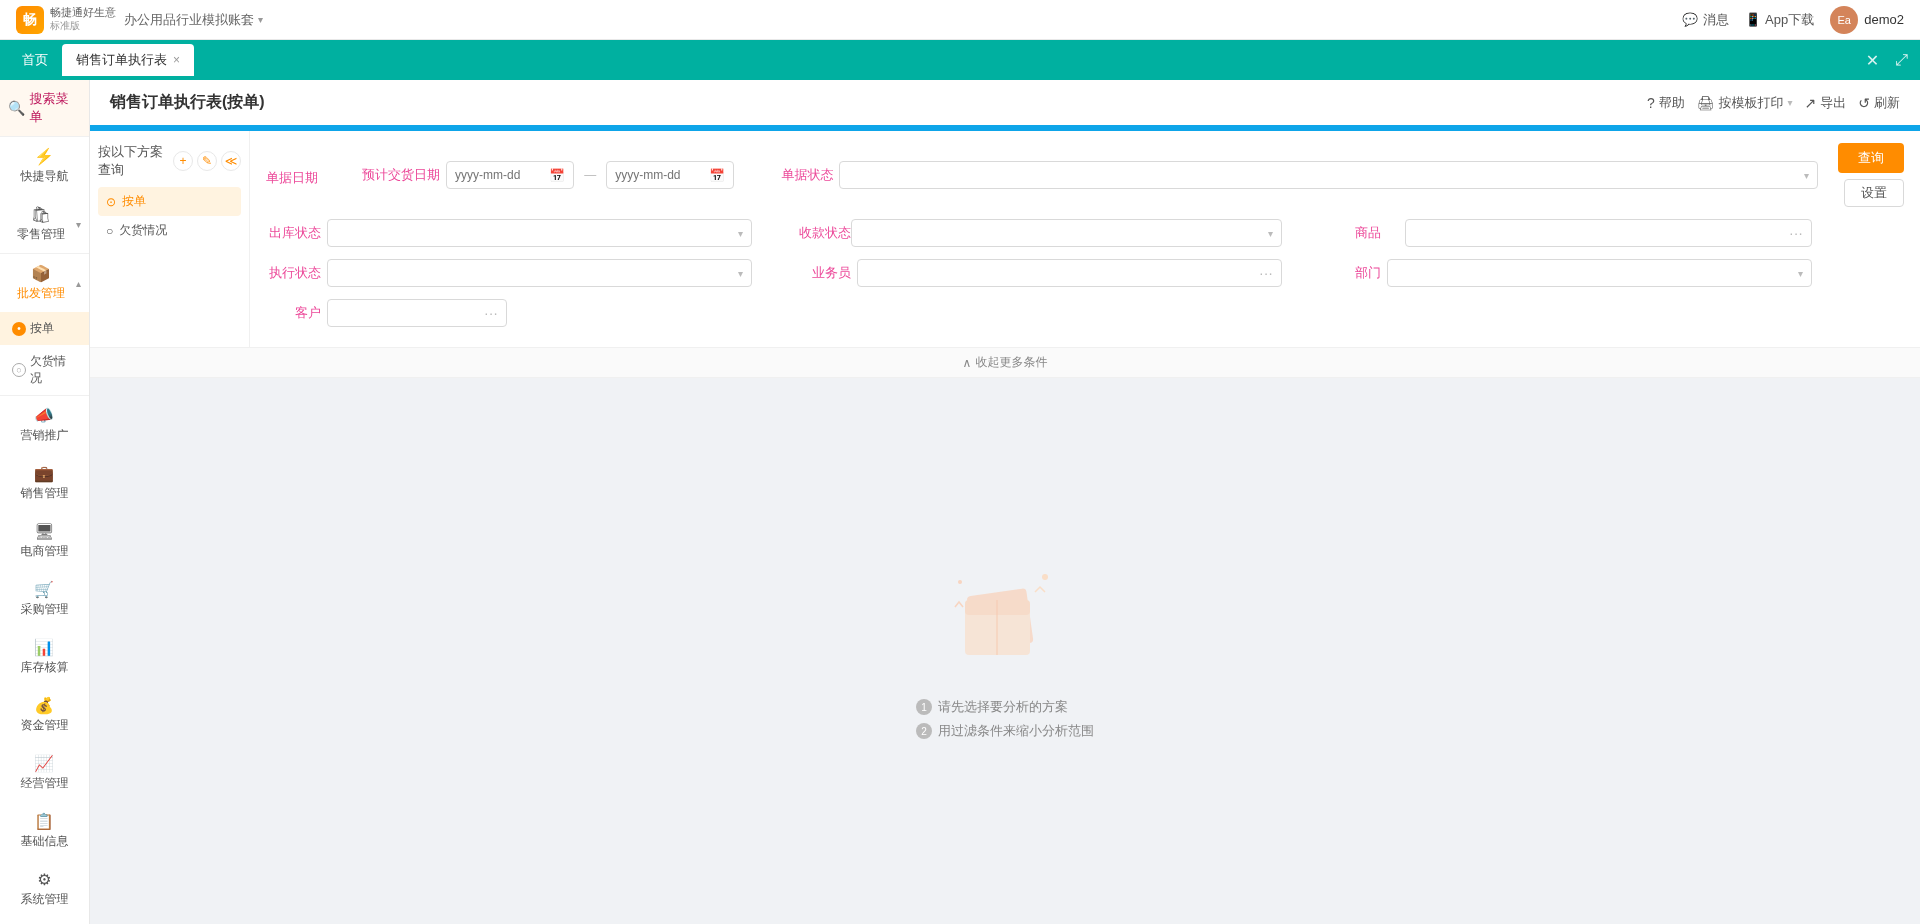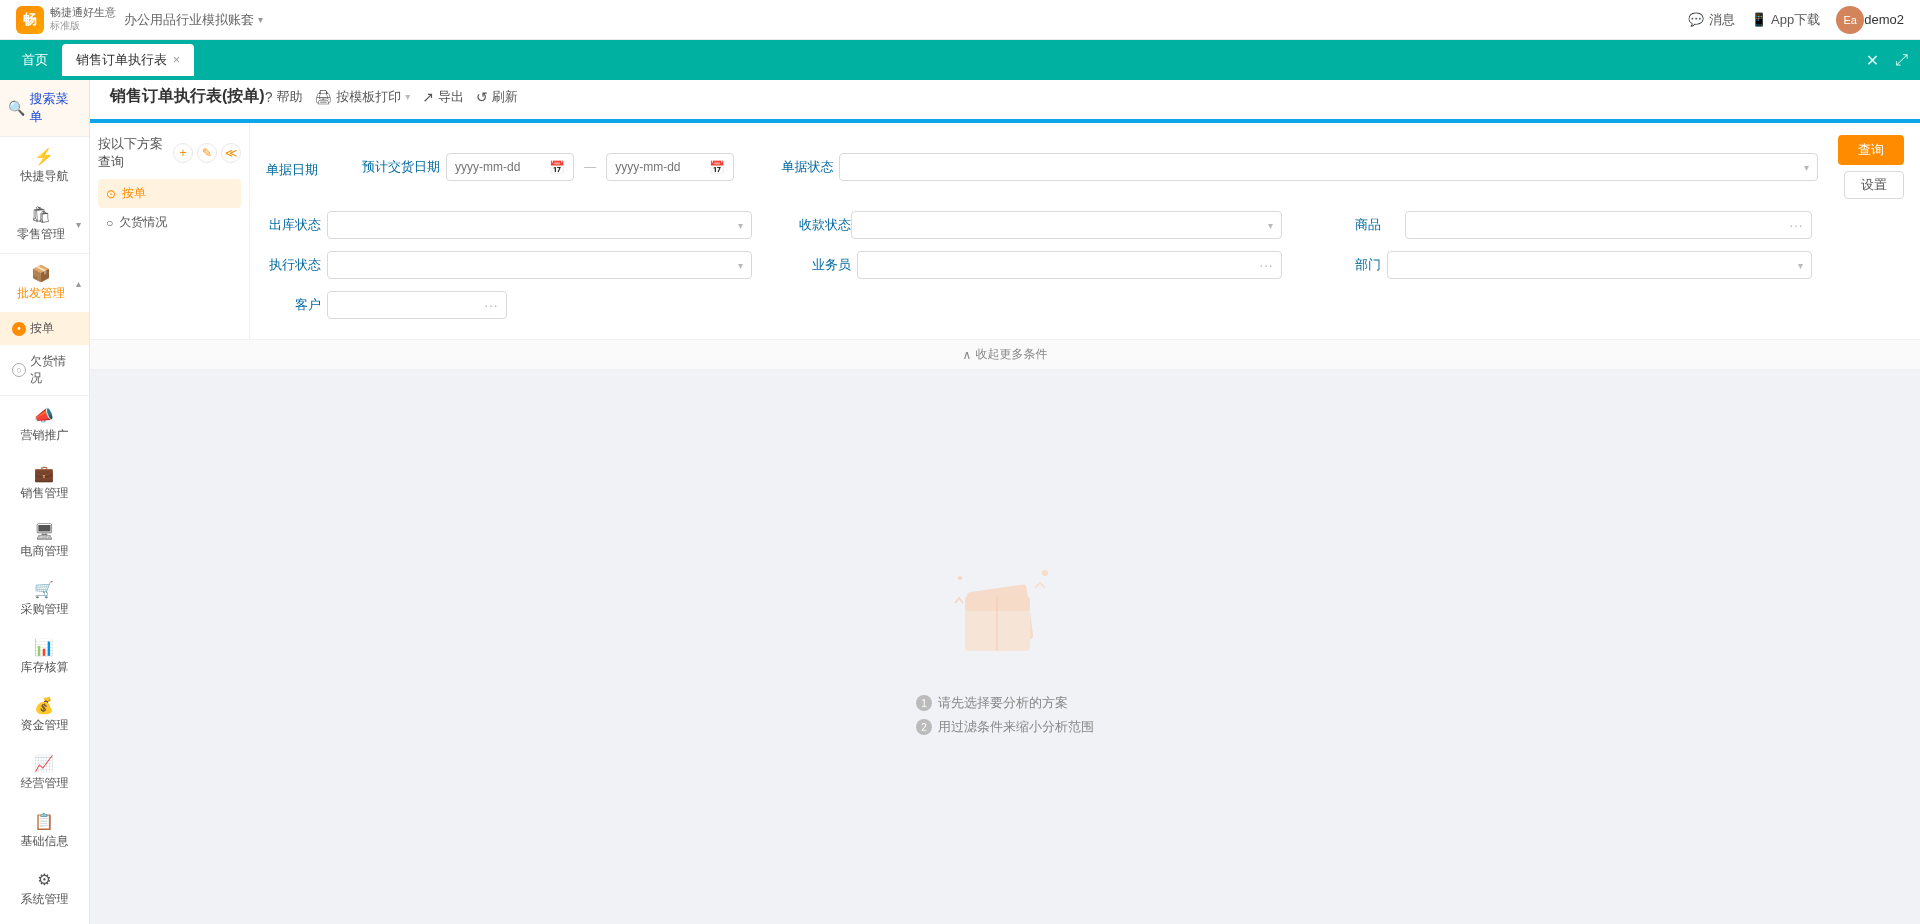--- a/index.html
+++ b/index.html
@@ -81,21 +81,21 @@
     .sidebar-search {
       padding: 10px 8px;
       display: flex;
       align-items: center;
       gap: 4px;
       background: #fff8f0;
       cursor: pointer;
       border-bottom: 1px solid #f0f0f0;
     }
     .sidebar-search-icon { color: #ff8c00; font-size: 14px; }
-    .sidebar-search-text { font-size: 13px; color: #1d4ed8; }
+    .sidebar-search-text { font-size: 13px; color: #be185d; }
 
     .sidebar-section {
       border-bottom: 1px solid #f0f0f0;
     }
     .sidebar-item {
       display: flex;
       flex-direction: column;
       align-items: center;
       padding: 10px 4px;
       cursor: pointer;
@@ -137,25 +137,25 @@
       flex: 1;
       display: flex;
       flex-direction: column;
       overflow: hidden;
       background: #f0f2f5;
     }
 
     
     .page-header {
       background: #fff;
-      padding: 6px 20px 0;
-      border-bottom: 4px solid #0ea5e9;
-      display: flex;
-      align-items: center;
-      justify-content: flex-start;
+      padding: 12px 20px 0;
+      border-bottom: 6px solid #0ea5e9;
+      display: flex;
+      align-items: center;
+      justify-content: space-between;
       flex-shrink: 0;
     }
     .page-title { font-size: 16px; font-weight: 600; color: #333; padding-bottom: 12px; }
     .page-actions { display: flex; align-items: center; gap: 12px; padding-bottom: 12px; }
     .page-action-btn {
       display: flex; align-items: center; gap: 4px;
       color: #555; font-size: 13px; cursor: pointer;
     }
     .page-action-icon { font-size: 14px; }
 
@@ -211,21 +211,21 @@
       padding: 12px 16px;
     }
     .filter-row {
       display: flex;
       align-items: center;
       gap: 12px;
       margin-bottom: 12px;
     }
     .filter-label {
       font-size: 13px;
-      color: #0369a1;
+      color: #ec4899;
       white-space: nowrap;
       min-width: 55px;
       text-align: right;
     }
     .filter-select {
       flex: 1;
       height: 28px;
       border: 1px solid #d9d9d9;
       border-radius: 4px;
       padding: 0 8px;
@@ -382,21 +382,21 @@
   </div>
   <div class="top-bar-right">
     <div class="top-bar-action">
       <span>💬</span>
       <span>消息</span>
     </div>
     <div class="top-bar-action">
       <span>📱</span>
       <span>App下载</span>
     </div>
-    <div style="display:flex;align-items:center;cursor:pointer;">
+    <div style="display:flex;align-items:center;gap:6px;cursor:pointer;">
       <div class="user-avatar">
         <span style="font-size:11px;color:white;">Ea</span>
       </div>
       <span class="user-name">demo2</span>
     </div>
   </div>
 </div>
 
 <div class="tab-bar">
   <div class="tab-item home">

